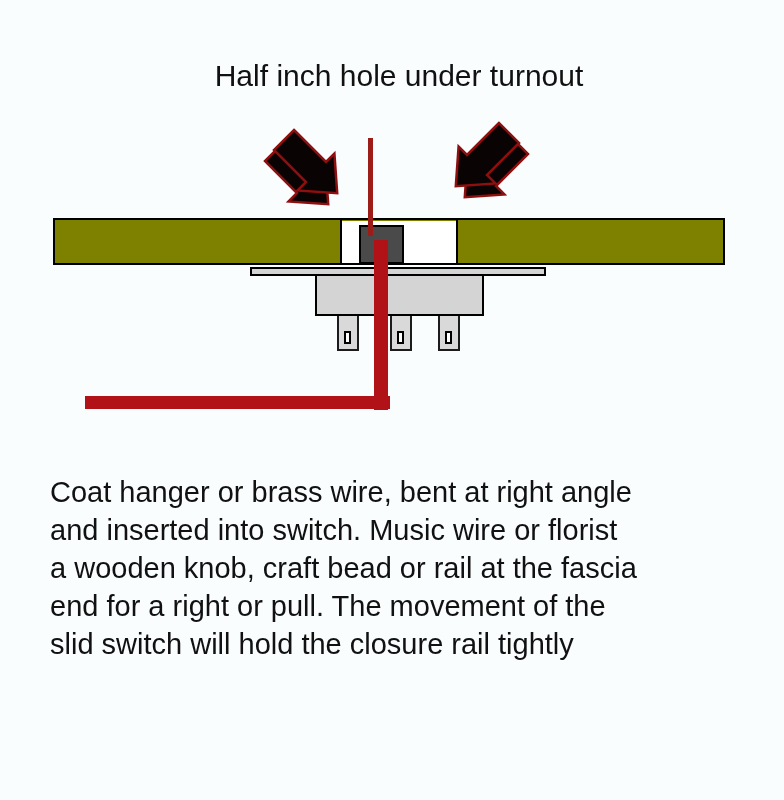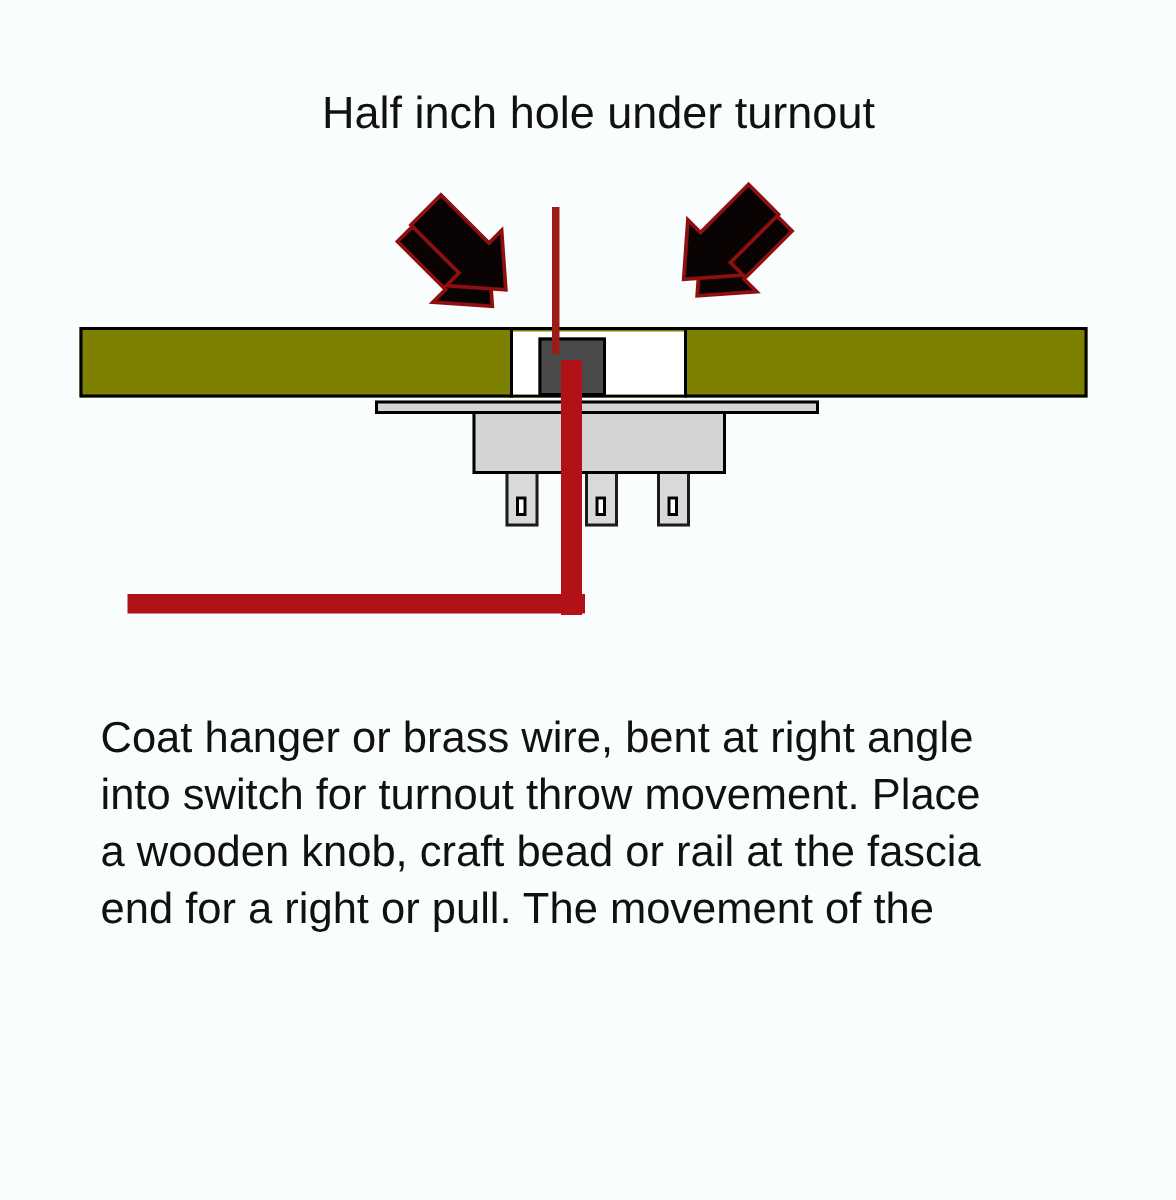--- a/index.html
+++ b/index.html
@@ -138,21 +138,21 @@
   }
 
   
   .caption {
     left: 50px; top: 473px;
     width: 700px;
     color: var(--text, #111);
     font-size: 29px;
     line-height: 38px;
   }
-  .caption-line { white-space: nowrap; margin-left: 17px; }
+  .caption-line { white-space: nowrap; }
 </style>
 </head>
 <body>
 
 <div class="canvas">
 
   <div class="abs title">Half inch hole under turnout</div>
 
   <svg class="abs arrow-svg arrow-left" width="95" height="80" viewBox="0 0 95 80" xmlns="http://www.w3.org/2000/svg">
     <path class="arrow-back" transform="translate(1,11)" d="M30,2 L62,34 L70.4,25.6 L73.2,65.2 L33.6,62.4 L42,54 L10,22 Z"></path>
@@ -184,18 +184,19 @@
   </div>
   <div class="abs lug lug-3">
     <div class="lug-hole"></div>
   </div>
 
   <div class="abs wire-vertical"></div>
   <div class="abs wire-horizontal"></div>
 
   <div class="abs caption">
     <div class="caption-line">Coat hanger or brass wire, bent at right angle</div>
-    <div class="caption-line">into switch for turnout throw movement. Place</div>
+    <div class="caption-line">and inserted into switch. Music wire or florist</div>
     <div class="caption-line">a wooden knob, craft bead or rail at the fascia</div>
     <div class="caption-line">end for a right or pull. The movement of the</div>
+    <div class="caption-line">slid switch will hold the closure rail tightly</div>
   </div>
 
 </div>
 
 </body></html>

